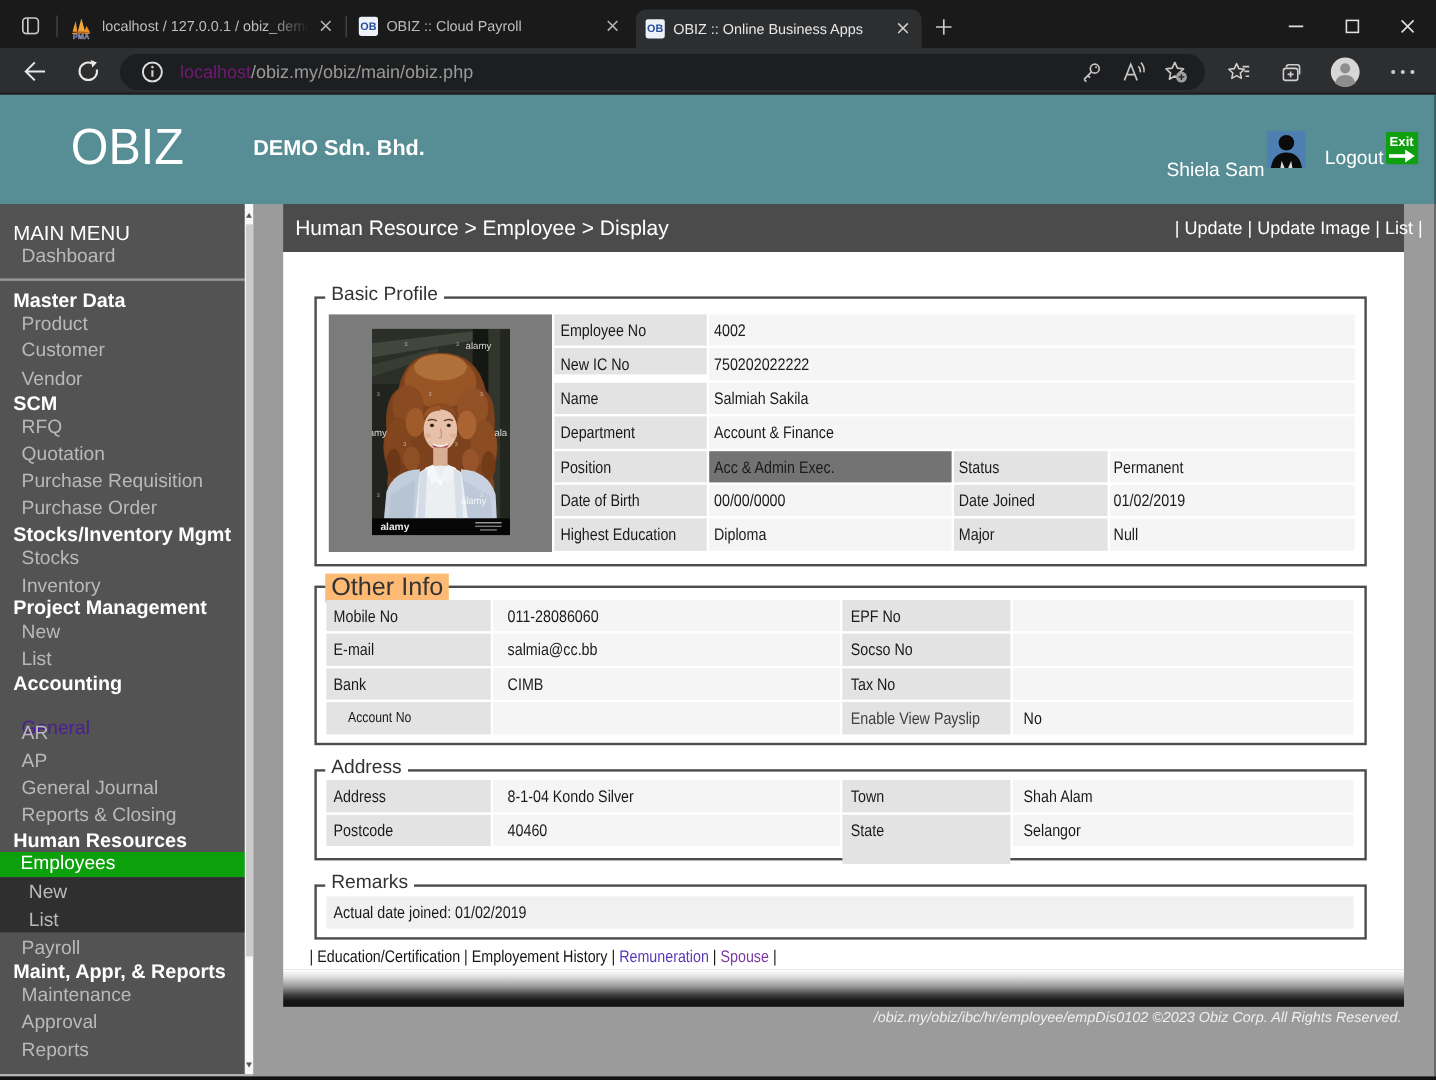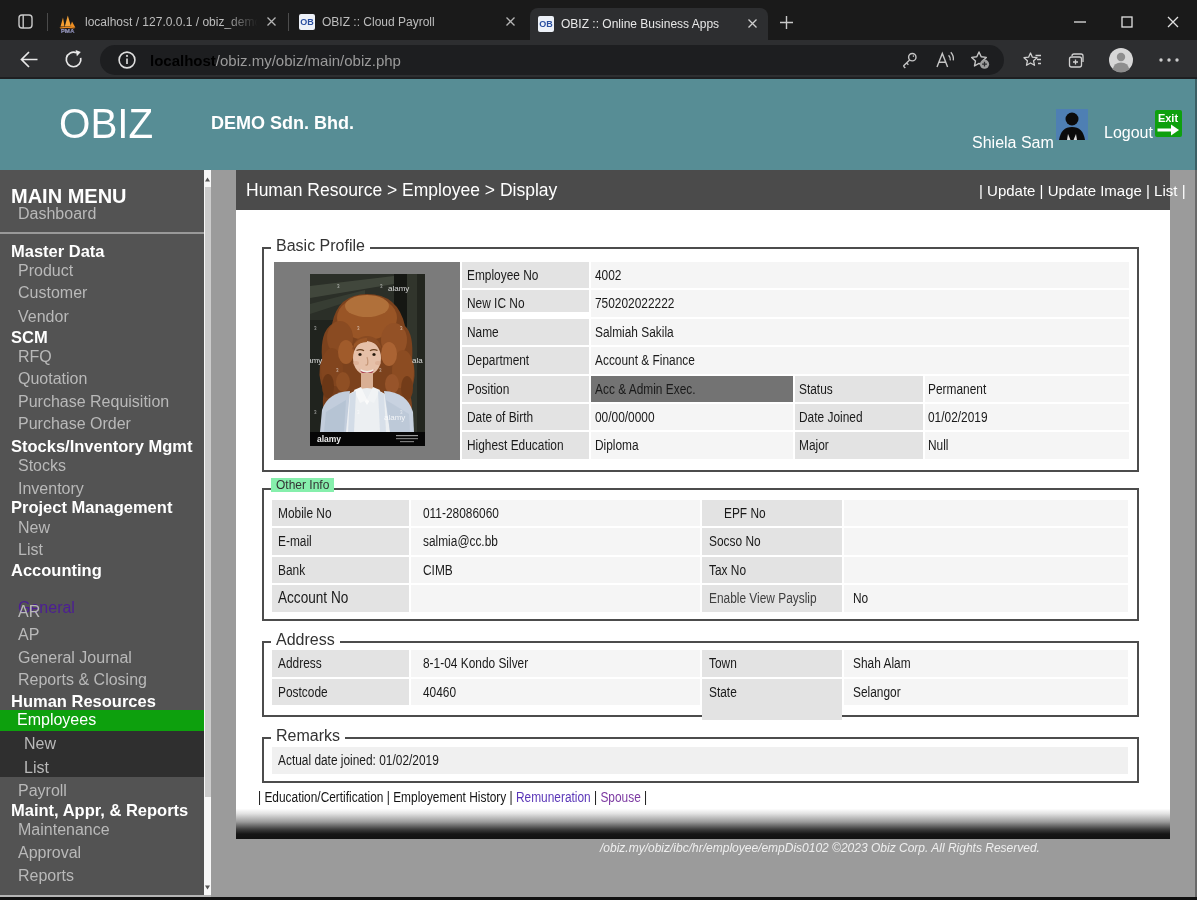--- a/index.html
+++ b/index.html
@@ -74,21 +74,21 @@
   <path d="M18.7 9.9 A7.3 7.3 0 1 1 14.6 4.8" stroke="#e8e8e8" stroke-width="1.7" fill="none"></path>
   <path d="M13.6 2.0 L18.8 4.1 L14.9 8.3 Z" fill="#e8e8e8"></path>
 </svg>
 
 <div class="abs" style="left:100px;top:45px;width:904px;height:30px;border-radius:15px;background:#1d1e20"></div>
 <svg class="abs" style="left:118px;top:51px" width="18" height="18" viewBox="0 0 18 18">
   <circle cx="9" cy="9" r="7.9" fill="none" stroke="#dedede" stroke-width="1.6"></circle>
   <line x1="9" y1="7.6" x2="9" y2="13" stroke="#cccccc" stroke-width="1.8"></line>
   <circle cx="9" cy="4.9" r="1.1" fill="#cccccc"></circle>
 </svg>
-<div class="abs" style="left:150px;top:52px;font-size:15px;color:#9a9a9a;white-space:nowrap"><span style="color:#000000;font-weight:700">localhost</span>/obiz.my/obiz/main/obiz.php</div>
+<div class="abs" style="left:150px;top:52px;font-size:15px;color:#9a9a9a;white-space:nowrap"><span style="color:#701a75;font-weight:400">localhost</span>/obiz.my/obiz/main/obiz.php</div>
 
 <svg class="abs" style="left:899px;top:50px" width="20" height="20" viewBox="0 0 20 20">
   <circle cx="13.3" cy="7.2" r="3.7" fill="none" stroke="#c5c5c5" stroke-width="1.4"></circle>
   <circle cx="14.4" cy="6.1" r="0.8" fill="#c5c5c5"></circle>
   <path d="M10.6 9.9 L4.4 16.1 M4.4 16.1 L6.3 18 M7.6 13 L9.4 14.8" stroke="#c5c5c5" stroke-width="1.4" fill="none"></path>
 </svg>
 
 <svg class="abs" style="left:934px;top:49px" width="22" height="22" viewBox="0 0 22 22">
   <path d="M3 18 L8.3 4.5 L13.6 18 M4.9 13.2 L11.7 13.2" stroke="#c5c5c5" stroke-width="1.4" fill="none"></path>
   <path d="M14.6 6.2 A6.2 6.2 0 0 1 16.3 11.4" stroke="#c5c5c5" stroke-width="1.3" fill="none"></path>
@@ -144,21 +144,21 @@
   <rect width="27" height="27" rx="2" fill="#0ea00e"></rect>
   <text x="13" y="12" font-size="11" font-weight="bold" fill="#fff" text-anchor="middle" font-family="Liberation Sans">Exit</text>
   <rect x="2.5" y="18.5" width="14" height="3" fill="#fff"></rect>
   <path d="M16 14.5 L24 20 L16 25.5 Z" fill="#fff"></path>
 </svg>
 
 <div class="abs" style="left:0;top:170px;width:204px;height:725px;background:#535353"></div>
 <div class="abs" style="left:0;top:710px;width:204px;height:21px;background:#0da00d"></div>
 <div class="abs" style="left:0;top:731px;width:204px;height:46px;background:#2f2f2f"></div>
 <div class="abs" style="left:0;top:232px;width:204px;height:2px;background:#999"></div>
-<div class="abs" style="left:11px;top:185px;font-size:20px;font-weight:bold;color:#fff;white-space:nowrap">MAIN MENU</div>
+<div class="abs" style="left:11px;top:185px;font-size:17px;font-weight:normal;color:#fff;white-space:nowrap">MAIN MENU</div>
 <div class="abs" style="left:18px;top:205px;font-size:16px;color:#b9b9b9;white-space:nowrap">Dashboard</div>
 <div class="abs" style="left:11px;top:242px;font-size:16.5px;font-weight:bold;color:#fff;white-space:nowrap">Master Data</div>
 <div class="abs" style="left:18px;top:261.5px;font-size:16px;color:#b9b9b9;white-space:nowrap">Product</div>
 <div class="abs" style="left:18px;top:284px;font-size:16px;color:#b9b9b9;white-space:nowrap">Customer</div>
 <div class="abs" style="left:18px;top:307.5px;font-size:16px;color:#b9b9b9;white-space:nowrap">Vendor</div>
 <div class="abs" style="left:11px;top:328px;font-size:16.5px;font-weight:bold;color:#fff;white-space:nowrap">SCM</div>
 <div class="abs" style="left:18px;top:347.5px;font-size:16px;color:#b9b9b9;white-space:nowrap">RFQ</div>
 <div class="abs" style="left:18px;top:370px;font-size:16px;color:#b9b9b9;white-space:nowrap">Quotation</div>
 <div class="abs" style="left:18px;top:392.5px;font-size:16px;color:#b9b9b9;white-space:nowrap">Purchase Requisition</div>
 <div class="abs" style="left:18px;top:415px;font-size:16px;color:#b9b9b9;white-space:nowrap">Purchase Order</div>
@@ -296,49 +296,49 @@
 <div class="abs" style="left:925px;top:375.6px;width:204px;height:26.4px;background:#f5f5f5;font-size:14px;color:#1a1a1a;line-height:26.4px;padding-left:3px;box-sizing:border-box;white-space:nowrap;overflow:visible"><span class="narrow">Permanent</span></div>
 <div class="abs" style="left:461.5px;top:404px;width:127px;height:26.4px;background:#e3e3e3;font-size:14px;color:#1a1a1a;line-height:26.4px;padding-left:5px;box-sizing:border-box;white-space:nowrap;overflow:visible"><span class="narrow">Date of Birth</span></div>
 <div class="abs" style="left:590.5px;top:404px;width:202.5px;height:26.4px;background:#f5f5f5;font-size:14px;color:#1a1a1a;line-height:26.4px;padding-left:4px;box-sizing:border-box;white-space:nowrap;overflow:visible"><span class="narrow">00/00/0000</span></div>
 <div class="abs" style="left:795px;top:404px;width:128px;height:26.4px;background:#e3e3e3;font-size:14px;color:#1a1a1a;line-height:26.4px;padding-left:4px;box-sizing:border-box;white-space:nowrap;overflow:visible"><span class="narrow">Date Joined</span></div>
 <div class="abs" style="left:925px;top:404px;width:204px;height:26.4px;background:#f5f5f5;font-size:14px;color:#1a1a1a;line-height:26.4px;padding-left:3px;box-sizing:border-box;white-space:nowrap;overflow:visible"><span class="narrow">01/02/2019</span></div>
 <div class="abs" style="left:461.5px;top:432.4px;width:127px;height:26.4px;background:#e3e3e3;font-size:14px;color:#1a1a1a;line-height:26.4px;padding-left:5px;box-sizing:border-box;white-space:nowrap;overflow:visible"><span class="narrow">Highest Education</span></div>
 <div class="abs" style="left:590.5px;top:432.4px;width:202.5px;height:26.4px;background:#f5f5f5;font-size:14px;color:#1a1a1a;line-height:26.4px;padding-left:4px;box-sizing:border-box;white-space:nowrap;overflow:visible"><span class="narrow">Diploma</span></div>
 <div class="abs" style="left:795px;top:432.4px;width:128px;height:26.4px;background:#e3e3e3;font-size:14px;color:#1a1a1a;line-height:26.4px;padding-left:4px;box-sizing:border-box;white-space:nowrap;overflow:visible"><span class="narrow">Major</span></div>
 <div class="abs" style="left:925px;top:432.4px;width:204px;height:26.4px;background:#f5f5f5;font-size:14px;color:#1a1a1a;line-height:26.4px;padding-left:3px;box-sizing:border-box;white-space:nowrap;overflow:visible"><span class="narrow">Null</span></div>
 <div class="abs" style="left:262px;top:488px;width:877px;height:133px;border:2px solid #4c4c4c;box-sizing:border-box"></div>
-<div class="abs" style="left:271px;top:478px;background:#86efac;padding:0 5px;font-size:12px;color:#333;white-space:nowrap">Other Info</div>
+<div class="abs" style="left:271px;top:478px;background:#fdba74;padding:0 5px;font-size:21px;color:#333;white-space:nowrap">Other Info</div>
 <div class="abs" style="left:272px;top:500px;width:137px;height:26.4px;background:#e3e3e3;font-size:14px;color:#1a1a1a;line-height:26.4px;padding-left:6px;box-sizing:border-box;white-space:nowrap;overflow:visible"><span class="narrow">Mobile No</span></div>
 <div class="abs" style="left:411px;top:500px;width:289px;height:26.4px;background:#f5f5f5;font-size:14px;color:#1a1a1a;line-height:26.4px;padding-left:12px;box-sizing:border-box;white-space:nowrap;overflow:visible"><span class="narrow">011-28086060</span></div>
-<div class="abs" style="left:702px;top:500px;width:140px;height:26.4px;background:#e3e3e3;font-size:14px;color:#1a1a1a;line-height:26.4px;padding-left:22px;box-sizing:border-box;white-space:nowrap;overflow:visible"><span class="narrow">EPF No</span></div>
+<div class="abs" style="left:702px;top:500px;width:140px;height:26.4px;background:#e3e3e3;font-size:14px;color:#1a1a1a;line-height:26.4px;padding-left:7px;box-sizing:border-box;white-space:nowrap;overflow:visible"><span class="narrow">EPF No</span></div>
 <div class="abs" style="left:844px;top:500px;width:284px;height:26.4px;background:#f5f5f5;font-size:14px;color:#1a1a1a;line-height:26.4px;padding-left:9px;box-sizing:border-box;white-space:nowrap;overflow:visible"></div>
 <div class="abs" style="left:272px;top:528.4px;width:137px;height:26.4px;background:#e3e3e3;font-size:14px;color:#1a1a1a;line-height:26.4px;padding-left:6px;box-sizing:border-box;white-space:nowrap;overflow:visible"><span class="narrow">E-mail</span></div>
 <div class="abs" style="left:411px;top:528.4px;width:289px;height:26.4px;background:#f5f5f5;font-size:14px;color:#1a1a1a;line-height:26.4px;padding-left:12px;box-sizing:border-box;white-space:nowrap;overflow:visible"><span class="narrow">salmia@cc.bb</span></div>
 <div class="abs" style="left:702px;top:528.4px;width:140px;height:26.4px;background:#e3e3e3;font-size:14px;color:#1a1a1a;line-height:26.4px;padding-left:7px;box-sizing:border-box;white-space:nowrap;overflow:visible"><span class="narrow">Socso No</span></div>
 <div class="abs" style="left:844px;top:528.4px;width:284px;height:26.4px;background:#f5f5f5;font-size:14px;color:#1a1a1a;line-height:26.4px;padding-left:9px;box-sizing:border-box;white-space:nowrap;overflow:visible"></div>
 <div class="abs" style="left:272px;top:556.8px;width:137px;height:26.4px;background:#e3e3e3;font-size:14px;color:#1a1a1a;line-height:26.4px;padding-left:6px;box-sizing:border-box;white-space:nowrap;overflow:visible"><span class="narrow">Bank</span></div>
 <div class="abs" style="left:411px;top:556.8px;width:289px;height:26.4px;background:#f5f5f5;font-size:14px;color:#1a1a1a;line-height:26.4px;padding-left:12px;box-sizing:border-box;white-space:nowrap;overflow:visible"><span class="narrow">CIMB</span></div>
 <div class="abs" style="left:702px;top:556.8px;width:140px;height:26.4px;background:#e3e3e3;font-size:14px;color:#1a1a1a;line-height:26.4px;padding-left:7px;box-sizing:border-box;white-space:nowrap;overflow:visible"><span class="narrow">Tax No</span></div>
 <div class="abs" style="left:844px;top:556.8px;width:284px;height:26.4px;background:#f5f5f5;font-size:14px;color:#1a1a1a;line-height:26.4px;padding-left:9px;box-sizing:border-box;white-space:nowrap;overflow:visible"></div>
-<div class="abs" style="left:272px;top:585.2px;width:137px;height:26.4px;background:#e3e3e3;font-size:16px;color:#1a1a1a;line-height:26.4px;padding-left:6px;box-sizing:border-box;white-space:nowrap;overflow:visible"><span class="narrow">Account No</span></div>
+<div class="abs" style="left:272px;top:585.2px;width:137px;height:26.4px;background:#e3e3e3;font-size:12px;color:#1a1a1a;line-height:26.4px;padding-left:18px;box-sizing:border-box;white-space:nowrap;overflow:visible"><span class="narrow">Account No</span></div>
 <div class="abs" style="left:411px;top:585.2px;width:289px;height:26.4px;background:#f5f5f5;font-size:14px;color:#1a1a1a;line-height:26.4px;padding-left:12px;box-sizing:border-box;white-space:nowrap;overflow:visible"></div>
 <div class="abs" style="left:702px;top:585.2px;width:140px;height:26.4px;background:#e3e3e3;font-size:14px;color:#404040;line-height:26.4px;padding-left:7px;box-sizing:border-box;white-space:nowrap;overflow:visible"><span class="narrow">Enable View Payslip</span></div>
 <div class="abs" style="left:844px;top:585.2px;width:284px;height:26.4px;background:#f5f5f5;font-size:14px;color:#1a1a1a;line-height:26.4px;padding-left:9px;box-sizing:border-box;white-space:nowrap;overflow:visible"><span class="narrow">No</span></div>
 <div class="abs" style="left:262px;top:641px;width:877px;height:76px;border:2px solid #4c4c4c;box-sizing:border-box"></div>
 <div class="abs" style="left:271px;top:631px;background:#fff;padding:0 5px;font-size:16px;color:#333;white-space:nowrap">Address</div>
 <div class="abs" style="left:272px;top:650px;width:137px;height:26.5px;background:#e3e3e3;font-size:14px;color:#1a1a1a;line-height:26.5px;padding-left:6px;box-sizing:border-box;white-space:nowrap;overflow:visible"><span class="narrow">Address</span></div>
 <div class="abs" style="left:411px;top:650px;width:289px;height:26.5px;background:#f5f5f5;font-size:14px;color:#1a1a1a;line-height:26.5px;padding-left:12px;box-sizing:border-box;white-space:nowrap;overflow:visible"><span class="narrow">8-1-04 Kondo Silver</span></div>
 <div class="abs" style="left:702px;top:650px;width:140px;height:26.5px;background:#e3e3e3;font-size:14px;color:#1a1a1a;line-height:26.5px;padding-left:7px;box-sizing:border-box;white-space:nowrap;overflow:visible"><span class="narrow">Town</span></div>
 <div class="abs" style="left:844px;top:650px;width:284px;height:26.5px;background:#f5f5f5;font-size:14px;color:#1a1a1a;line-height:26.5px;padding-left:9px;box-sizing:border-box;white-space:nowrap;overflow:visible"><span class="narrow">Shah Alam</span></div>
 <div class="abs" style="left:272px;top:678.6px;width:137px;height:26.5px;background:#e3e3e3;font-size:14px;color:#1a1a1a;line-height:26.5px;padding-left:6px;box-sizing:border-box;white-space:nowrap;overflow:visible"><span class="narrow">Postcode</span></div>
 <div class="abs" style="left:411px;top:678.6px;width:289px;height:26.5px;background:#f5f5f5;font-size:14px;color:#1a1a1a;line-height:26.5px;padding-left:12px;box-sizing:border-box;white-space:nowrap;overflow:visible"><span class="narrow">40460</span></div>
 <div class="abs" style="left:702px;top:678.6px;width:140px;height:41px;background:#e3e3e3;font-size:14px;color:#1a1a1a;line-height:26.5px;padding-left:7px;box-sizing:border-box;white-space:nowrap;overflow:visible"><span class="narrow">State</span></div>
 <div class="abs" style="left:844px;top:678.6px;width:284px;height:26.5px;background:#f5f5f5;font-size:14px;color:#1a1a1a;line-height:26.5px;padding-left:9px;box-sizing:border-box;white-space:nowrap;overflow:visible"><span class="narrow">Selangor</span></div>
 <div class="abs" style="left:262px;top:737px;width:877px;height:46px;border:2px solid #4c4c4c;box-sizing:border-box"></div>
 <div class="abs" style="left:271px;top:727px;background:#fff;padding:0 5px;font-size:16px;color:#333;white-space:nowrap">Remarks</div>
 <div class="abs" style="left:272px;top:747px;width:856px;height:27px;background:#f0f0f0;font-size:14px;color:#1a1a1a;line-height:27px;padding-left:6px;box-sizing:border-box;white-space:nowrap;overflow:visible"><span class="narrow">Actual date joined: 01/02/2019</span></div>
 <div class="abs" style="left:258px;top:789px;font-size:14px;color:#141414;white-space:nowrap"><span class="narrow">| Education/Certification | Employement History | <span style="color:#5a36b8">Remuneration</span> | <span style="color:#7d3aa2">Spouse</span> |</span></div>
 
-<div class="abs" style="left:600px;top:841px;width:568px;text-align:left;font-size:12px;font-style:italic;color:#efefef">/obiz.my/obiz/ibc/hr/employee/empDis0102 ©2023 Obiz Corp. All Rights Reserved.</div>
+<div class="abs" style="left:600px;top:841px;width:568px;text-align:right;font-size:12px;font-style:italic;color:#efefef">/obiz.my/obiz/ibc/hr/employee/empDis0102 ©2023 Obiz Corp. All Rights Reserved.</div>
 
 <div class="abs" style="left:1195px;top:79px;width:2px;height:821px;background:rgba(0,0,0,0.32)"></div>
 <div class="abs" style="left:0;top:895px;width:211px;height:2px;background:#b5b5b5"></div>
 <div class="abs" style="left:0;top:897px;width:1197px;height:3px;background:#111"></div>
 
 </body></html>

